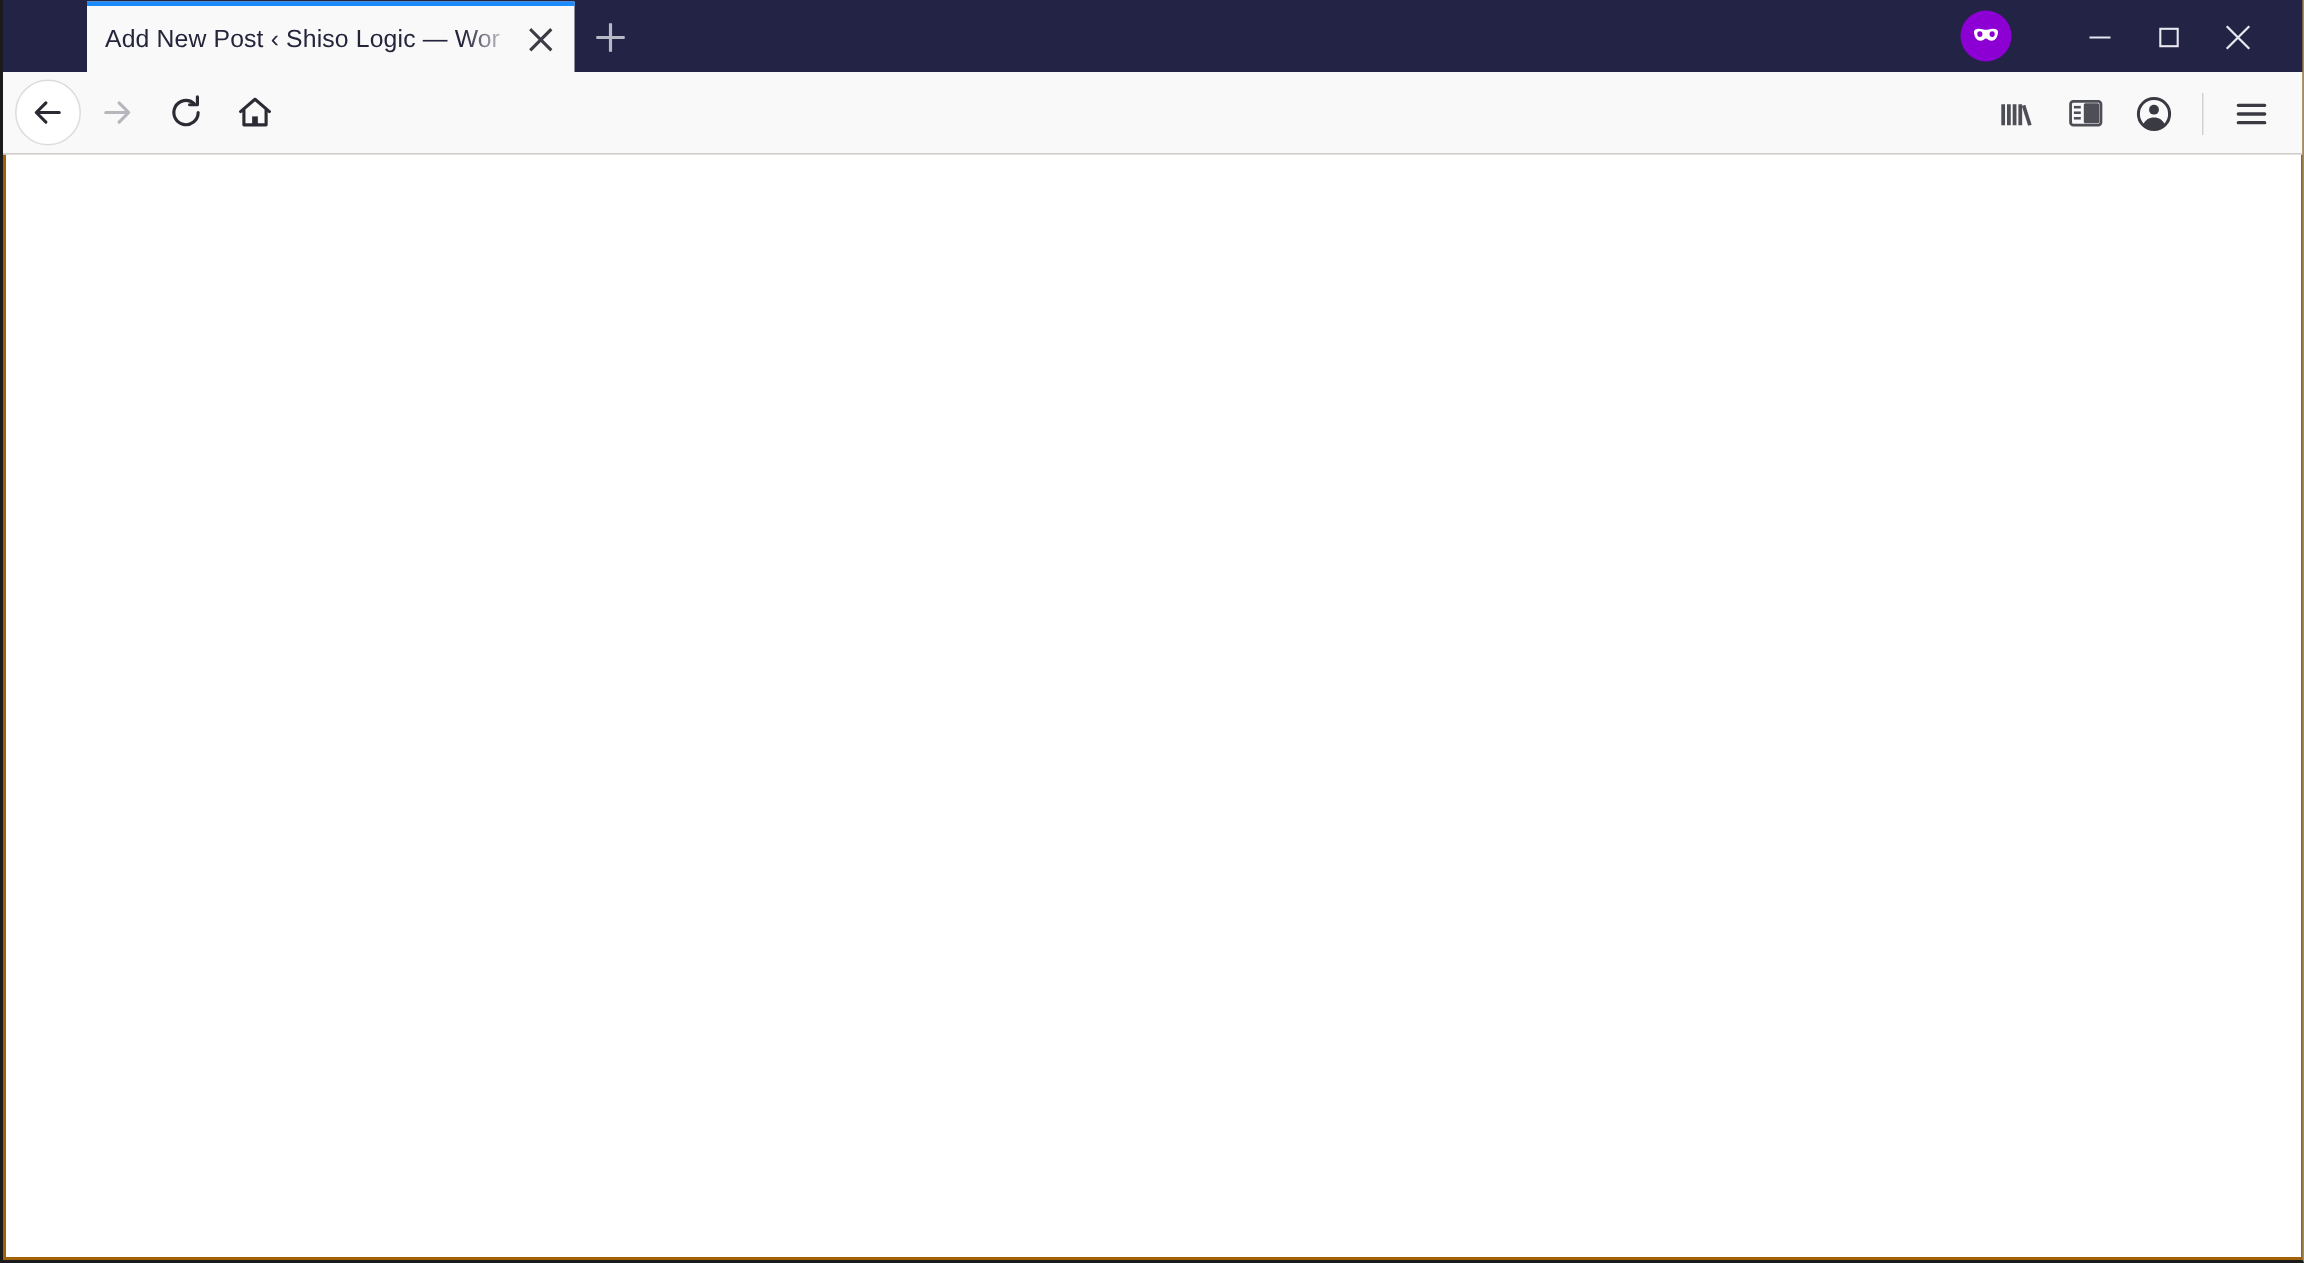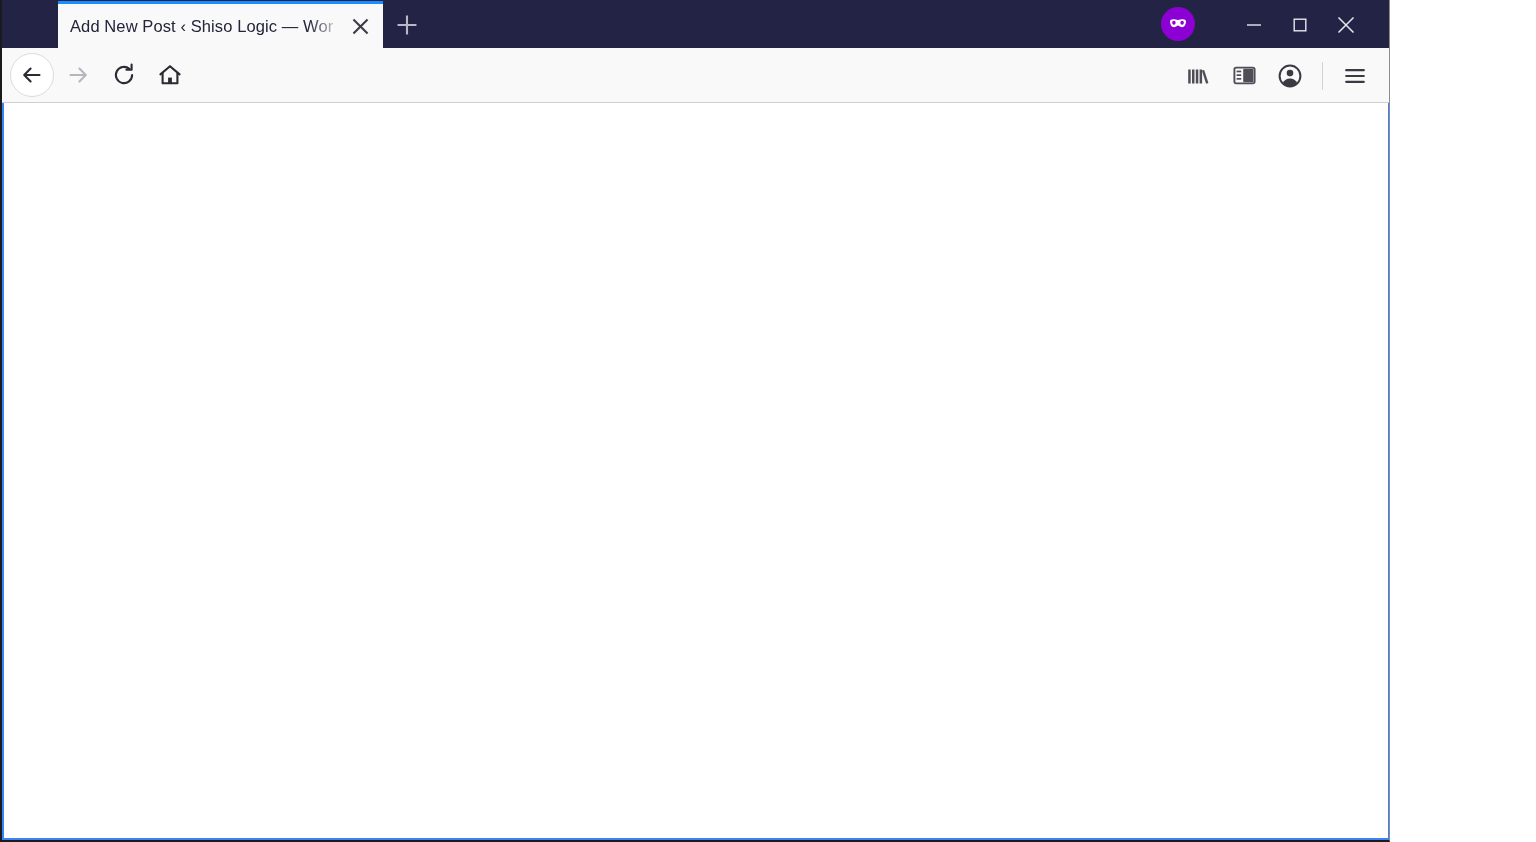--- a/index.html
+++ b/index.html
@@ -8,23 +8,23 @@
     width: 1536px;
     height: 842px;
     overflow: hidden;
     background: #ffffff;
     font-family: "Liberation Sans", "DejaVu Sans", sans-serif;
   }
 
   
   #browser-window {
     position: relative;
-    width: 1390px;
+    width: 1536px;
     height: 842px;
-    background: #3b82f6;
+    background: #a16207;
     border-left: 2px solid #1b1b1b;
     border-bottom: 2px solid #1b1b1b;
     border-right: 1px solid #8d8d8d;
     overflow: hidden;
   }
 
   
   #tab-strip {
     position: relative;
     height: 48px;

